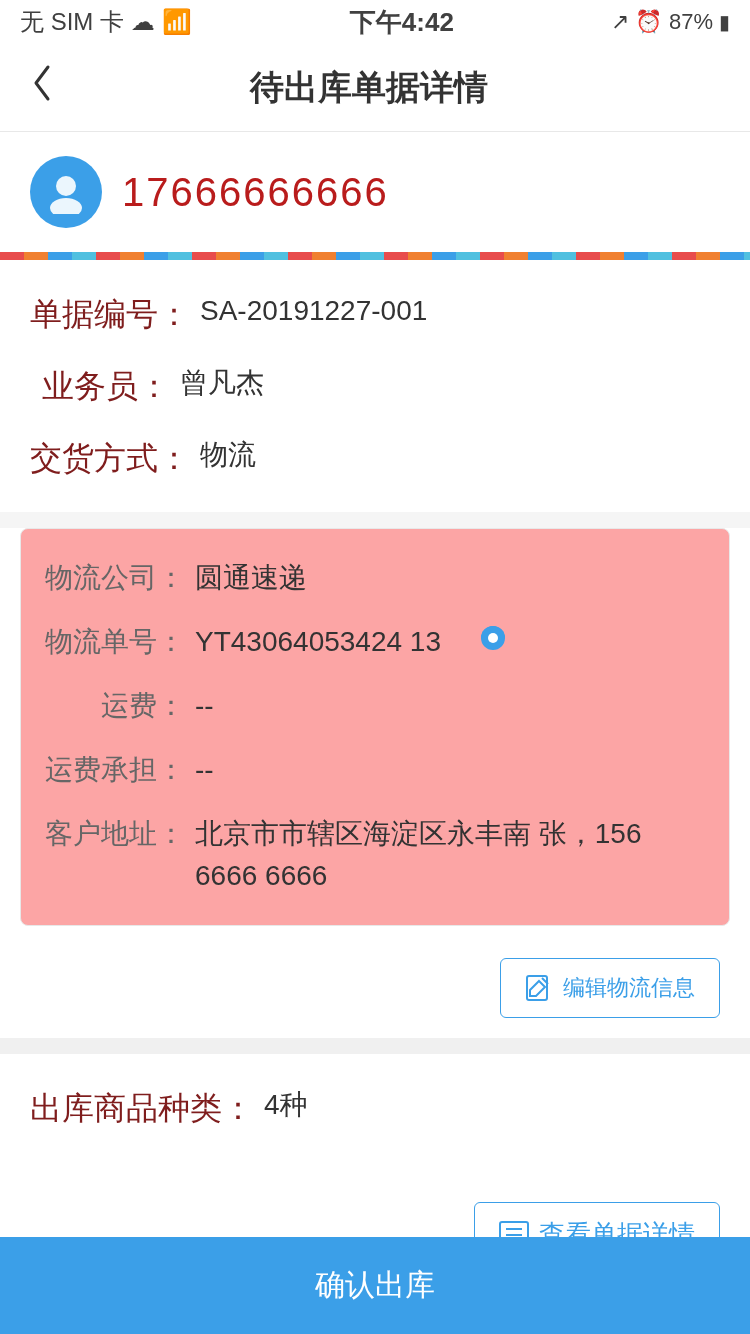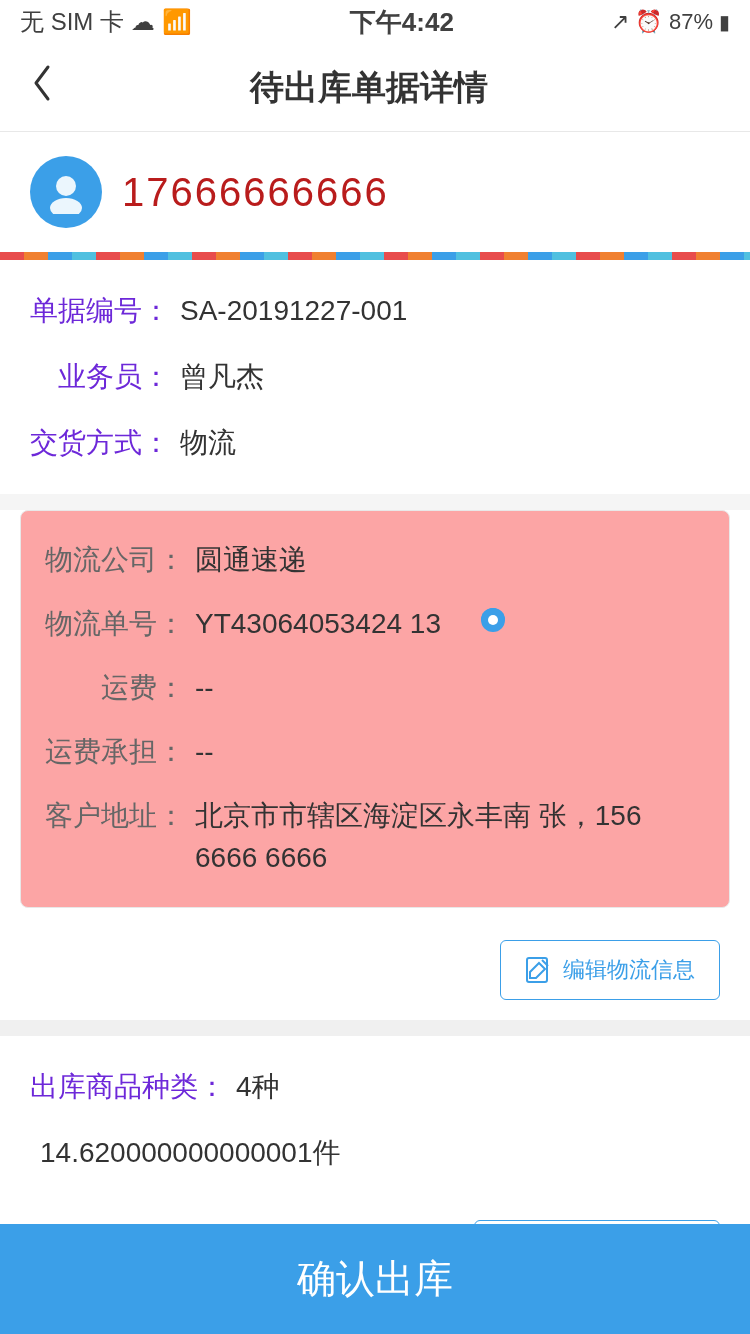--- a/index.html
+++ b/index.html
@@ -97,25 +97,25 @@
       margin-bottom: 16px;
     }
     .info-row {
       display: flex;
       align-items: flex-start;
       margin-bottom: 24px;
       line-height: 1.5;
     }
     .info-row:last-child { margin-bottom: 0; }
     .info-label {
-      color: #6d28d9;
+      color: #7f1d1d;
       min-width: 140px;
       text-align: right;
       flex-shrink: 0;
-      font-size: 28px;
+      font-size: 32px;
     }
     .info-value {
       color: #333;
       font-size: 28px;
       flex: 1;
       margin-left: 10px;
     }
 
     
     .logistics-card {
@@ -216,21 +216,21 @@
       bottom: 0;
       left: 0;
       width: 750px;
       background: #3b9fe8;
       padding: 28px 0;
       text-align: center;
       cursor: pointer;
     }
     .confirm-btn-text {
       color: #fff;
-      font-size: 39px;
+      font-size: 30px;
       font-weight: 500;
     }
   </style>
 </head>
 <body>
 
 <div class="status-bar">
   <div class="status-left">
     <span>无 SIM 卡  ☁</span>
     <span>📶</span>
@@ -325,21 +325,20 @@
 </div>
 
 <div class="gray-divider"></div>
 
 <div class="goods-section">
   <div class="info-row">
     <span class="info-label">出库商品种类：</span>
     <span class="info-value">4种</span>
   </div>
   <div class="info-row">
-    <span class="info-value">14.620000000000001件</span>
   </div>
 </div>
 
 <div class="detail-btn-row">
   <div class="detail-btn">
     <svg width="30" height="28" viewBox="0 0 30 28">
       <rect x="1" y="1" width="28" height="26" rx="2" fill="none" stroke="#3b9fe8" stroke-width="2"></rect>
       <line x1="7" y1="8" x2="23" y2="8" stroke="#3b9fe8" stroke-width="2"></line>
       <line x1="7" y1="14" x2="23" y2="14" stroke="#3b9fe8" stroke-width="2"></line>
       <line x1="7" y1="20" x2="23" y2="20" stroke="#3b9fe8" stroke-width="2"></line>

